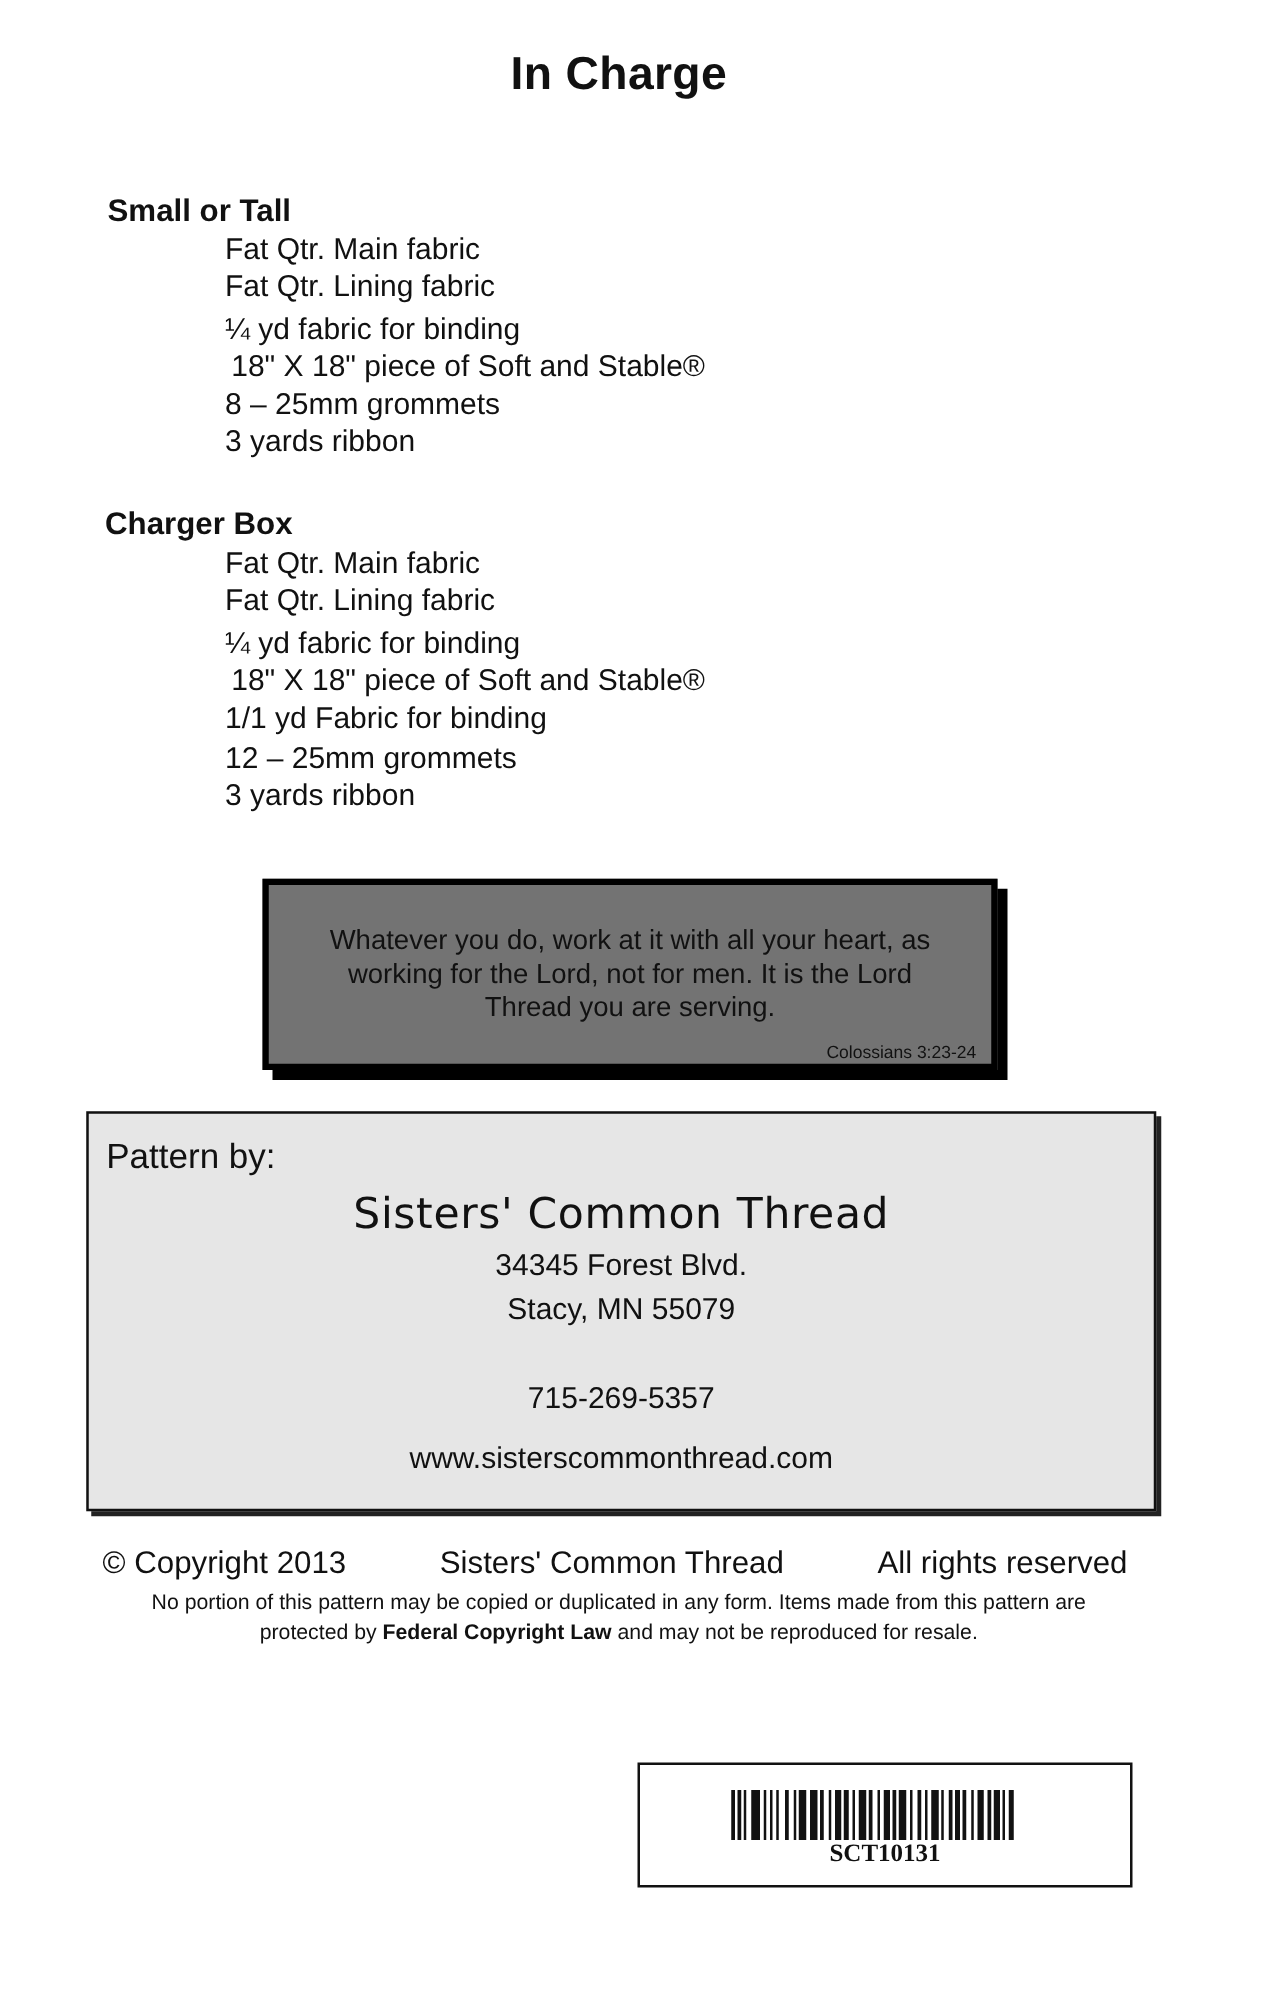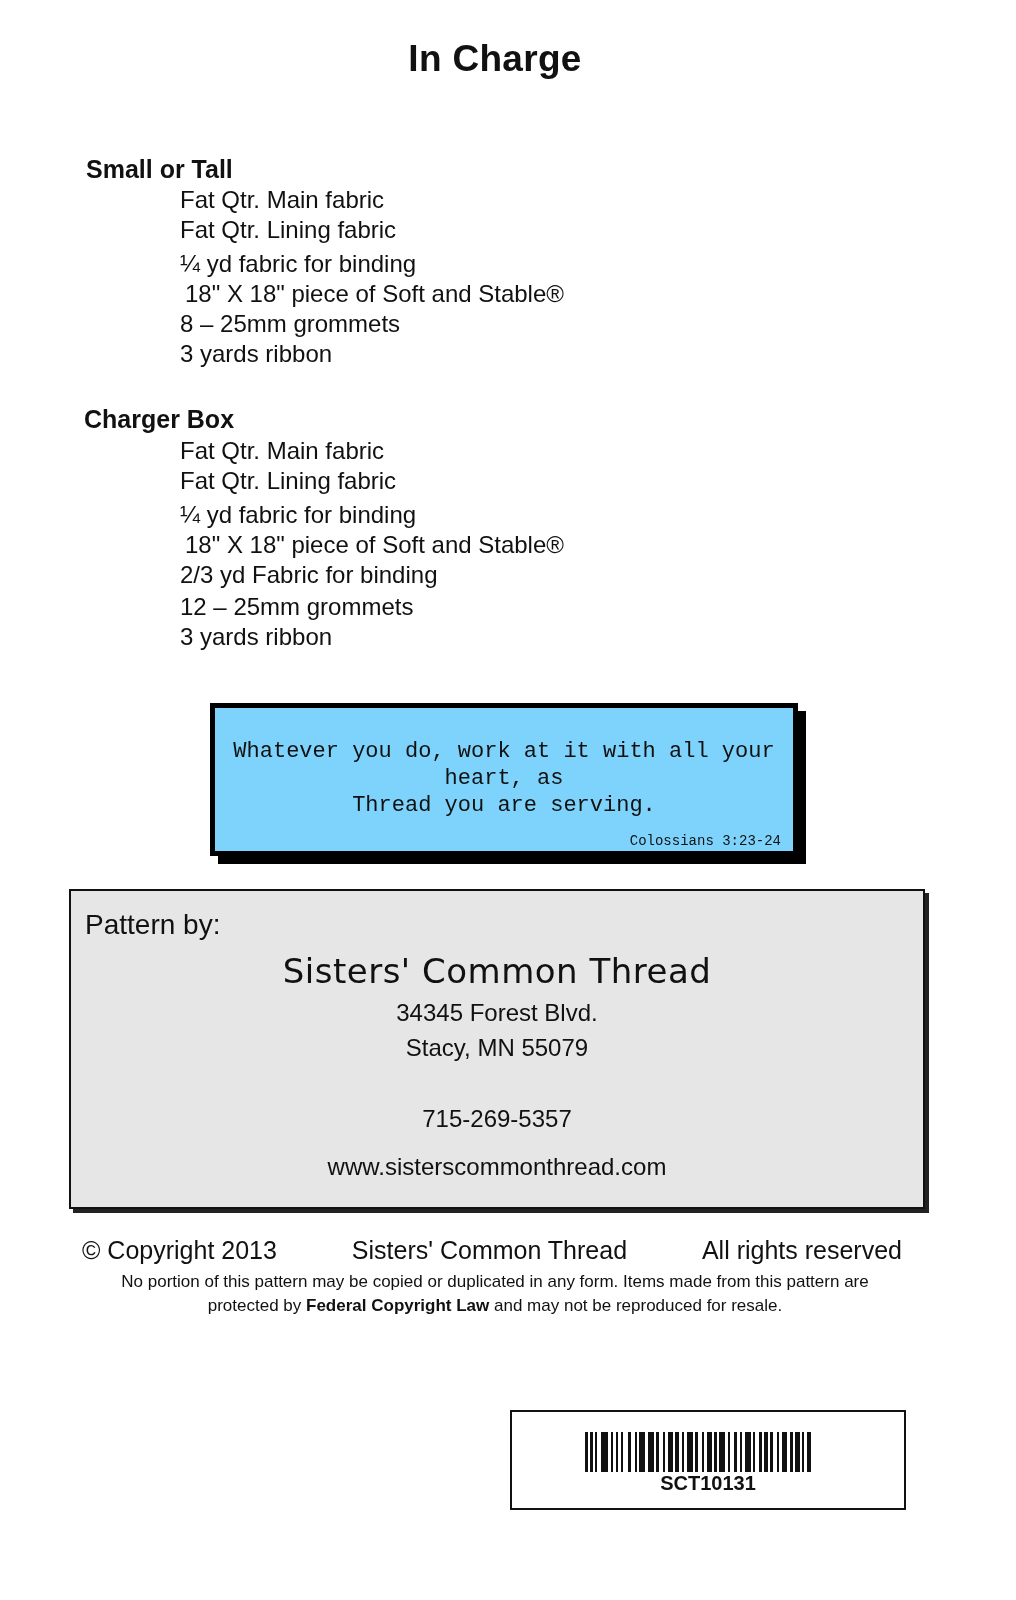--- a/index.html
+++ b/index.html
@@ -12,23 +12,22 @@
     font-size: 37px; font-weight: bold; letter-spacing: 0.3px;
   }
   .section-head {
     position: absolute; left: 86px; font-size: 25px; font-weight: bold;
   }
   .list { position: absolute; left: 180px; margin: 0; padding: 0; list-style: none; }
   .list li { font-size: 24px; line-height: 30px; height: 30px; white-space: nowrap; }
   .list li.indent { padding-left: 5px; }
   .quote-box {
     position: absolute; left: 210px; top: 703px; width: 578px; height: 143px;
-    border: 5px solid #000; background: #7dd3fc;
+    border: 5px solid #000; background: #737373;
     box-shadow: 8px 8px 0 #000;
-    font-family: Liberation Mono, monospace;
   }
   .quote-text {
     position: absolute; top: 30px; left: 0; width: 100%; text-align: center;
     font-size: 22px; line-height: 27px;
   }
   .quote-ref {
     position: absolute; right: 12px; bottom: 2px; font-size: 14px;
   }
   .pattern-box {
     position: absolute; left: 69px; top: 889px; width: 852px; height: 316px;
@@ -56,21 +55,21 @@
     position: absolute; left: 510px; top: 1410px; width: 392px; height: 96px;
     border: 2px solid #111; background: #fff;
   }
   .barcode {
     position: absolute; left: 73px; top: 20px; width: 245px; height: 40px;
     display: flex; align-items: stretch;
   }
   .barcode span { display: block; background: #111; }
   .sku {
     position: absolute; top: 60px; left: 0; width: 100%; text-align: center;
-    font-family: Liberation Sans, sans-serif; font-weight: bold; font-size: 20px;
+    font-family: Liberation Serif, serif; font-weight: bold; font-size: 20px;
   }
 </style>
 </head>
 <body>
 
 <div class="title">In Charge</div>
 
 <div class="section-head" style="top:155px;">Small or Tall</div>
 <ul class="list" style="top:185px;">
   <li>Fat Qtr. Main fabric</li>
@@ -80,28 +79,29 @@
   <li>8 – 25mm grommets</li>
   <li>3 yards ribbon</li>
 </ul>
 
 <div class="section-head" style="top:405px; left:84px;">Charger Box</div>
 <ul class="list" style="top:436px;">
   <li>Fat Qtr. Main fabric</li>
   <li>Fat Qtr. Lining fabric</li>
   <li style="margin-top:4px;">¼ yd fabric for binding</li>
   <li class="indent">18" X 18" piece of Soft and Stable®</li>
-  <li>2/3 yd Fabric for binding</li>
+  <li>1/1 yd Fabric for binding</li>
   <li style="margin-top:2px;">12 – 25mm grommets</li>
   <li>3 yards ribbon</li>
 </ul>
 
 <div class="quote-box">
   <div class="quote-text">
     <div>Whatever you do, work at it with all your heart, as</div>
+    <div>working for the Lord, not for men.  It is the Lord</div>
     <div>Thread you are serving.</div>
   </div>
   <div class="quote-ref">Colossians 3:23-24</div>
 </div>
 
 <div class="pattern-box">
   <div class="pattern-label">Pattern by:</div>
   <div class="pattern-center company">Sisters' Common Thread</div>
   <div class="pattern-center addr" style="top:108px;">34345 Forest Blvd.</div>
   <div class="pattern-center addr" style="top:143px;">Stacy, MN  55079</div>

